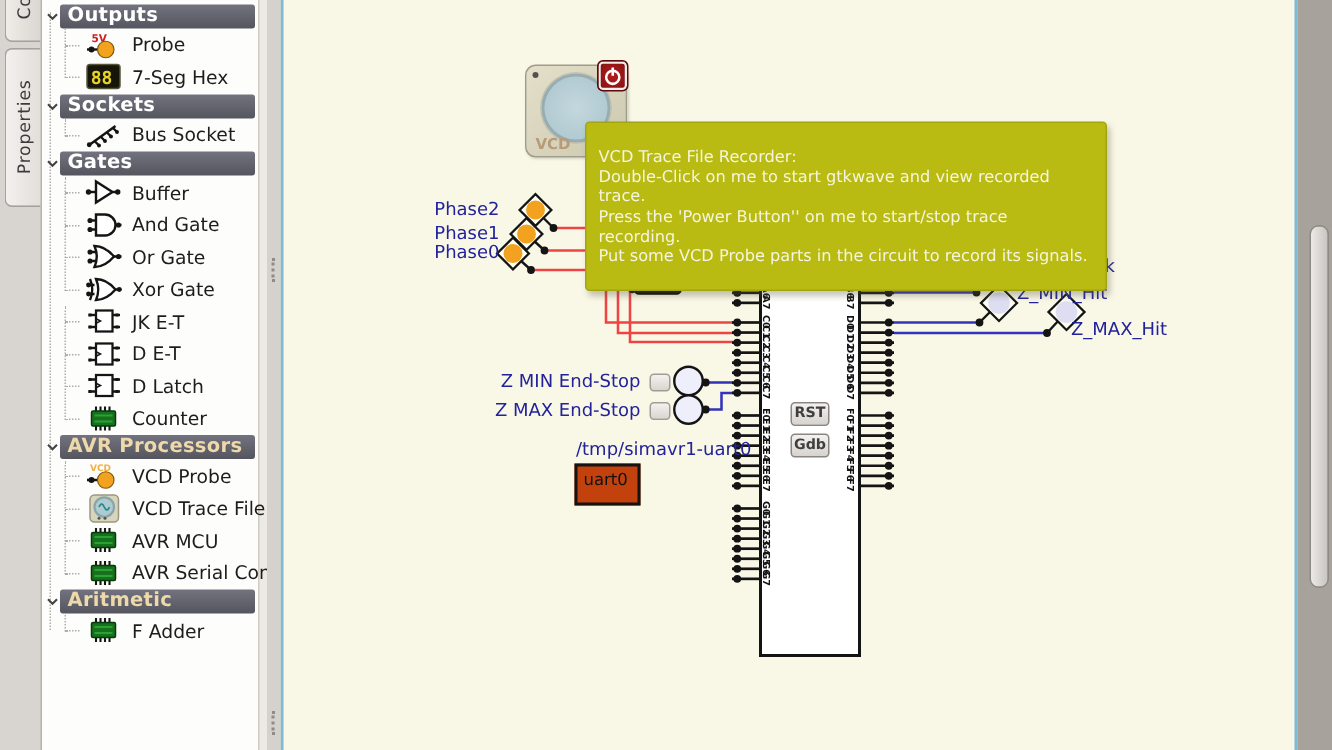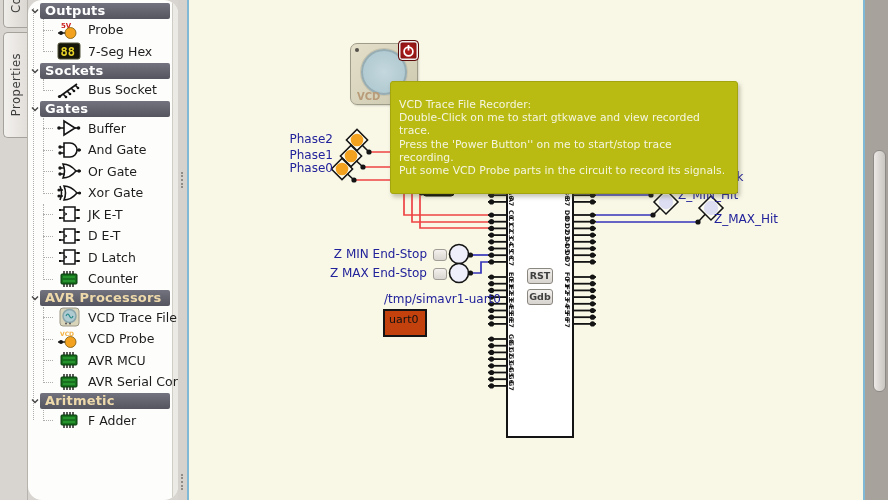--- a/index.html
+++ b/index.html
@@ -14,21 +14,21 @@
            background:linear-gradient(90deg,#efede9,#dad6d1);
            border:1px solid #a5a19b; border-right:none; border-radius:5px 0 0 5px;
            display:flex; align-items:center; justify-content:center; }
   .vtab span { writing-mode:vertical-rl; transform:rotate(180deg);
                font-size:11.5px; color:#3c3c3c; letter-spacing:0.5px; }
   #tab-co    { top:-18px; height:46px; }
   #tab-props { top:32px;  height:106px; background:linear-gradient(90deg,#f3f1ee,#e2deda); }
 
   
   #tree { position:absolute; left:28px; top:0; width:150px; height:500px;
-          background:#fdfdfc; padding:2px 0 0 2px; z-index:2; overflow:hidden;border-radius:14px; }
+          background:#fdfdfc; padding:2px 0 0 2px; z-index:2; overflow:hidden; }
   #tree::before { content:""; position:absolute; left:5px; top:8px; height:412px;
           border-left:1px dotted #b0aeaa; }
   .tree-groove { position:absolute; right:0; top:0; width:6px; height:500px;
           background:#eceae5; border-left:1px solid #d0ccc6; }
   .cat { position:relative; }
   .cat-hd { height:17px; display:flex; align-items:center; cursor:default; }
   .chev { width:10px; height:16px; display:flex; align-items:center; justify-content:center; flex:0 0 10px; }
   .cat-label { flex:1; height:16px; line-height:15px; margin-right:8px;
           background:linear-gradient(#73737f,#55555f);
           border-radius:2px; color:#fff; font-weight:bold; font-size:13px;
@@ -332,39 +332,39 @@
             <svg width="8" height="8" viewBox="0 0 8 8">
               <polyline points="1,2.5 4,5.5 7,2.5" fill="none" stroke="#444" stroke-width="1.4"></polyline>
             </svg>
           </span>
           <span class="cat-label" style="color:#eed9ab">AVR Processors</span>
         </div>
         <div class="cat-items">
           <div class="trow">
             <span class="ticon">
               <svg width="26" height="20" viewBox="0 0 26 20">
+                <text x="4" y="7" font-size="6" font-weight="bold" fill="#f2a21f" opacity="0.85">VCD</text>
+                <line x1="2" y1="13" x2="10" y2="13" stroke="#141414" stroke-width="1.6" fill="none"></line>
+                <circle cx="5" cy="13" r="2" fill="#141414"></circle>
+                <circle cx="14.5" cy="13" r="5.5" fill="#f2a21f" stroke="#7a5a10" stroke-width="0.8"></circle>
+              </svg>
+            </span>
+            <span class="tlabel">VCD Probe</span>
+          </div>
+          <div class="trow">
+            <span class="ticon">
+              <svg width="26" height="20" viewBox="0 0 26 20">
                 <rect x="4" y="1" width="19" height="18" rx="3" fill="#d9d5ba" stroke="#9a9684"></rect>
                 <circle cx="13.5" cy="9" r="6.5" fill="#aecbd2" stroke="#8aa6ac" stroke-width="1.5"></circle>
                 <path d="M10,9 q1.8,-4 3.5,0 q1.8,4 3.5,0" fill="none" stroke="#2a8a8a" stroke-width="1.2"></path>
                 <circle cx="10" cy="16.5" r="1" fill="#555"></circle>
                 <circle cx="14" cy="16.5" r="1" fill="#555"></circle>
               </svg>
             </span>
             <span class="tlabel">VCD Trace File</span>
-          </div>
-          <div class="trow">
-            <span class="ticon">
-              <svg width="26" height="20" viewBox="0 0 26 20">
-                <text x="4" y="7" font-size="6" font-weight="bold" fill="#f2a21f" opacity="0.85">VCD</text>
-                <line x1="2" y1="13" x2="10" y2="13" stroke="#141414" stroke-width="1.6" fill="none"></line>
-                <circle cx="5" cy="13" r="2" fill="#141414"></circle>
-                <circle cx="14.5" cy="13" r="5.5" fill="#f2a21f" stroke="#7a5a10" stroke-width="0.8"></circle>
-              </svg>
-            </span>
-            <span class="tlabel">VCD Probe</span>
           </div>
           <div class="trow">
             <span class="ticon">
               <svg width="26" height="20" viewBox="0 0 26 20">
                 <g stroke="#141414" stroke-width="1.4">
                   <line x1="8" y1="2" x2="8" y2="5"></line>
                   <line x1="11" y1="2" x2="11" y2="5"></line>
                   <line x1="14" y1="2" x2="14" y2="5"></line>
                   <line x1="17" y1="2" x2="17" y2="5"></line>
                   <line x1="8" y1="15" x2="8" y2="18"></line>

